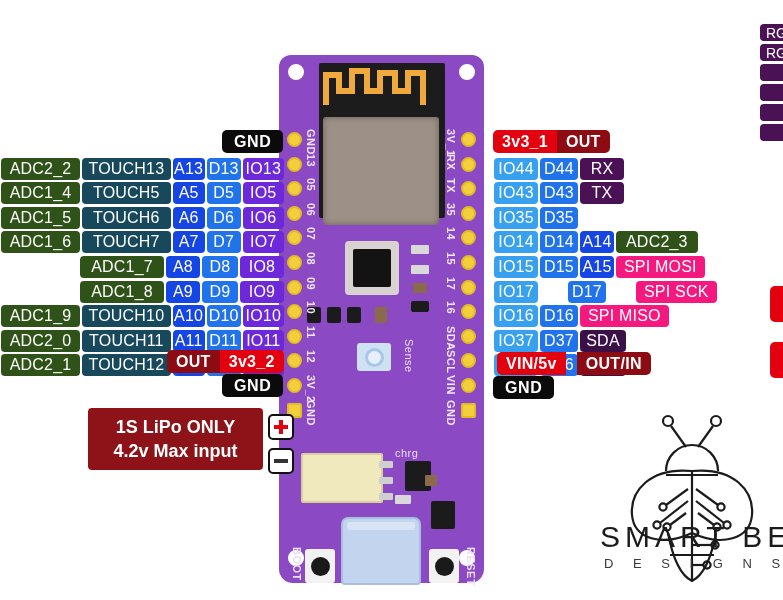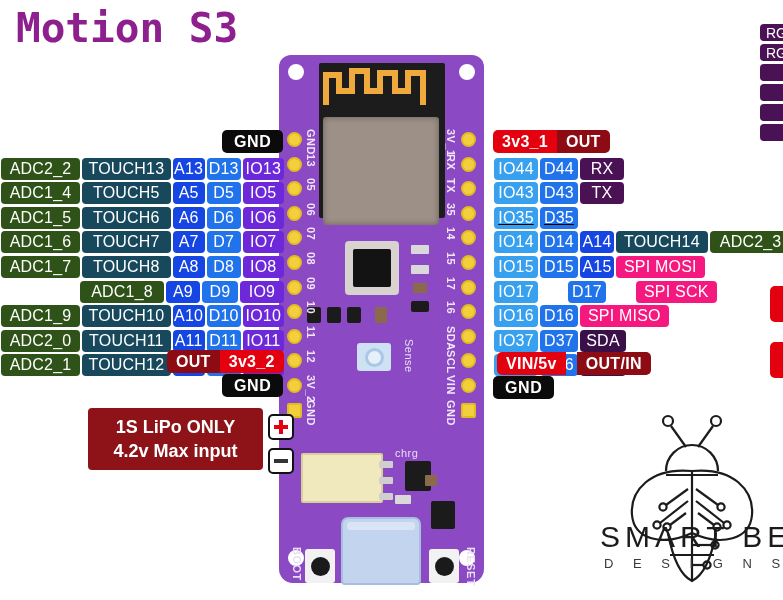--- a/index.html
+++ b/index.html
@@ -157,21 +157,20 @@
     position:absolute;color:#f0e6f7;font-size:11px;font-weight:bold;
     writing-mode:vertical-rl;text-orientation:mixed;letter-spacing:.5px;
     white-space:nowrap;
   }
 </style>
 </head>
 <body>
 
 <div id="stage">
 
-  <div class="title">Motion S3</div>
 
   <div class="board">
     <div class="pcb"></div>
     <div class="pcb-bot"></div>
 
     <div class="mhole" style="left:6px;top:6px;"></div>
     <div class="mhole" style="left:177px;top:6px;"></div>
     <div class="mhole" style="left:6px;top:492px;"></div>
     <div class="mhole" style="left:177px;top:492px;"></div>
 
@@ -301,21 +300,20 @@
       </div>
       <div class="row" style="top: 226.8px; left: 0px; width: 285px; justify-content: flex-end; display: flex;">
         <div class="cell c-adc">ADC1_6</div>
         <div class="cell c-touch">TOUCH7</div>
         <div class="cell c-a">A7</div>
         <div class="cell c-d">D7</div>
         <div class="cell c-io">IO7</div>
       </div>
       <div class="row" style="top: 251.4px; left: 0px; width: 285px; justify-content: flex-end; display: flex;">
         <div class="cell c-adc">ADC1_7</div>
-        <div class="cell c-touch">TOUCH8</div>
         <div class="cell c-a">A8</div>
         <div class="cell c-d">D8</div>
         <div class="cell c-io">IO8</div>
       </div>
       <div class="row" style="top: 276px; left: 0px; width: 285px; justify-content: flex-end; display: flex;">
         <div class="cell c-adc">ADC1_8</div>
         <div class="cell c-a">A9</div>
         <div class="cell c-d">D9</div>
         <div class="cell c-io">IO9</div>
       </div>
@@ -355,29 +353,28 @@
       <div class="row" style="top: 153px; left: 493px;">
         <div class="cell c-io-r">IO44</div>
         <div class="cell c-d-r">D44</div>
         <div class="cell c-serial">RX</div>
       </div>
       <div class="row" style="top: 177.6px; left: 493px;">
         <div class="cell c-io-r">IO43</div>
         <div class="cell c-d-r">D43</div>
         <div class="cell c-serial">TX</div>
       </div>
-      <div class="row" style="top: 202.2px; left: 493px; text-decoration: underline;">
+      <div class="row" style="top: 202.2px; left: 493px;">
         <div class="cell c-io-r">IO35</div>
         <div class="cell c-d-r">D35</div>
       </div>
       <div class="row" style="top: 226.8px; left: 493px;">
         <div class="cell c-io-r">IO14</div>
         <div class="cell c-d-r">D14</div>
         <div class="cell c-a-r">A14</div>
-        <div class="cell c-touch-r">TOUCH14</div>
         <div class="cell c-adc-r">ADC2_3</div>
       </div>
       <div class="row" style="top: 251.4px; left: 493px;">
         <div class="cell c-io-r">IO15</div>
         <div class="cell c-d-r">D15</div>
         <div class="cell c-a-r">A15</div>
         <div class="cell c-spi">SPI MOSI</div>
       </div>
       <div class="row" style="top: 276px; left: 493px; gap: 28px;">
         <div class="cell c-io-r">IO17</div>

